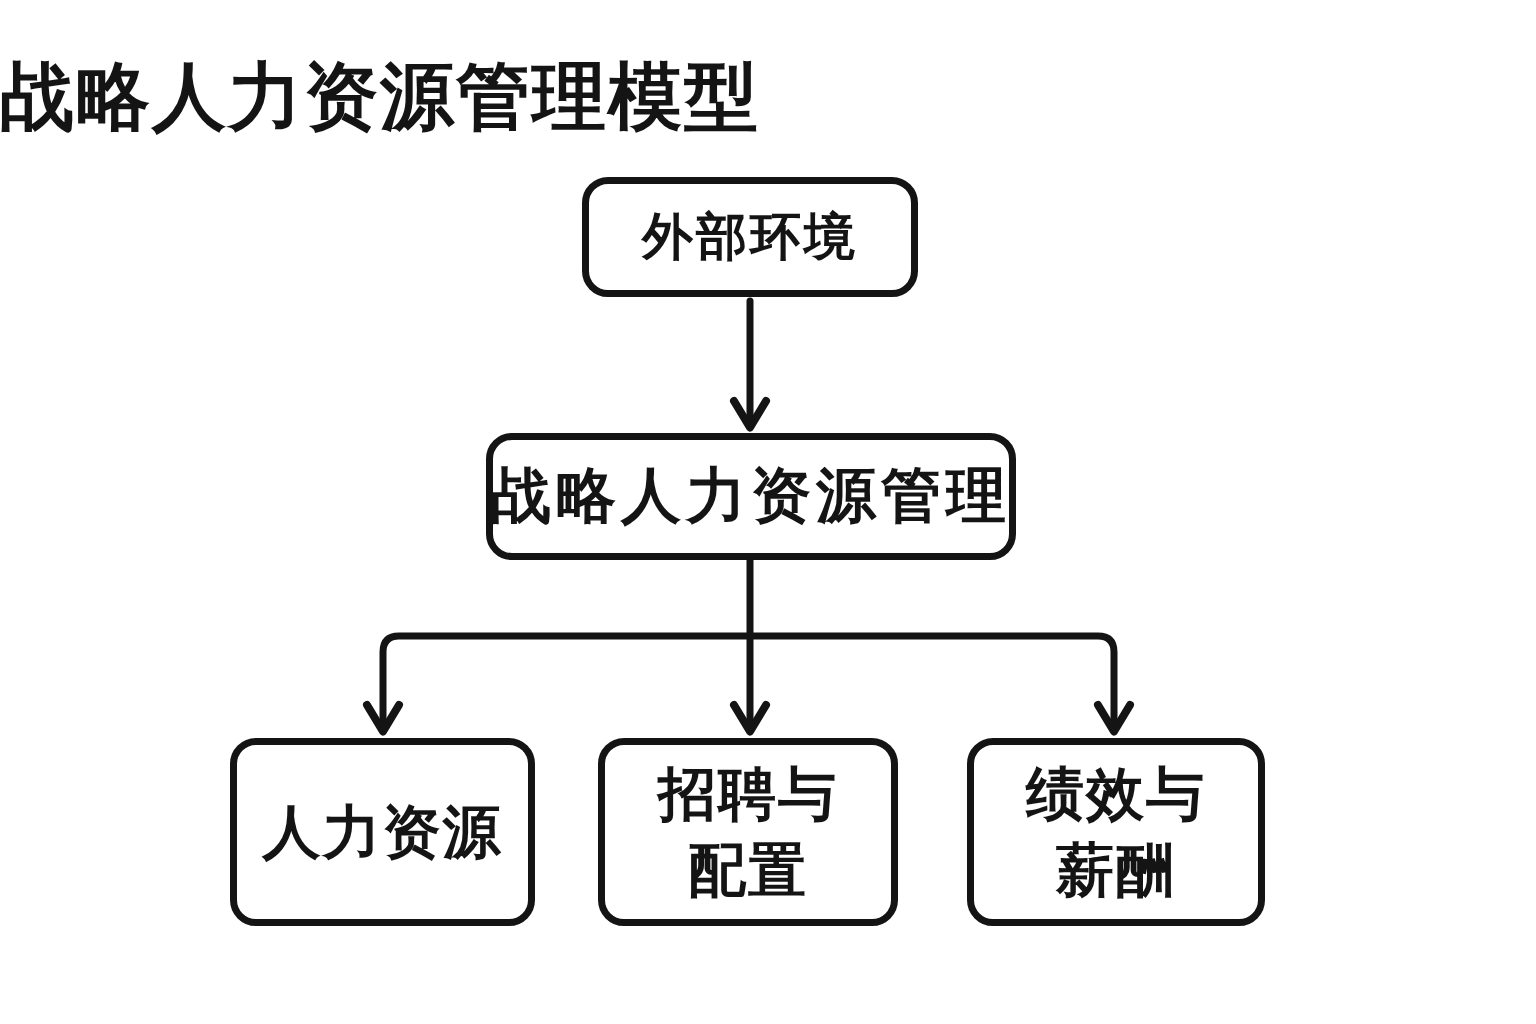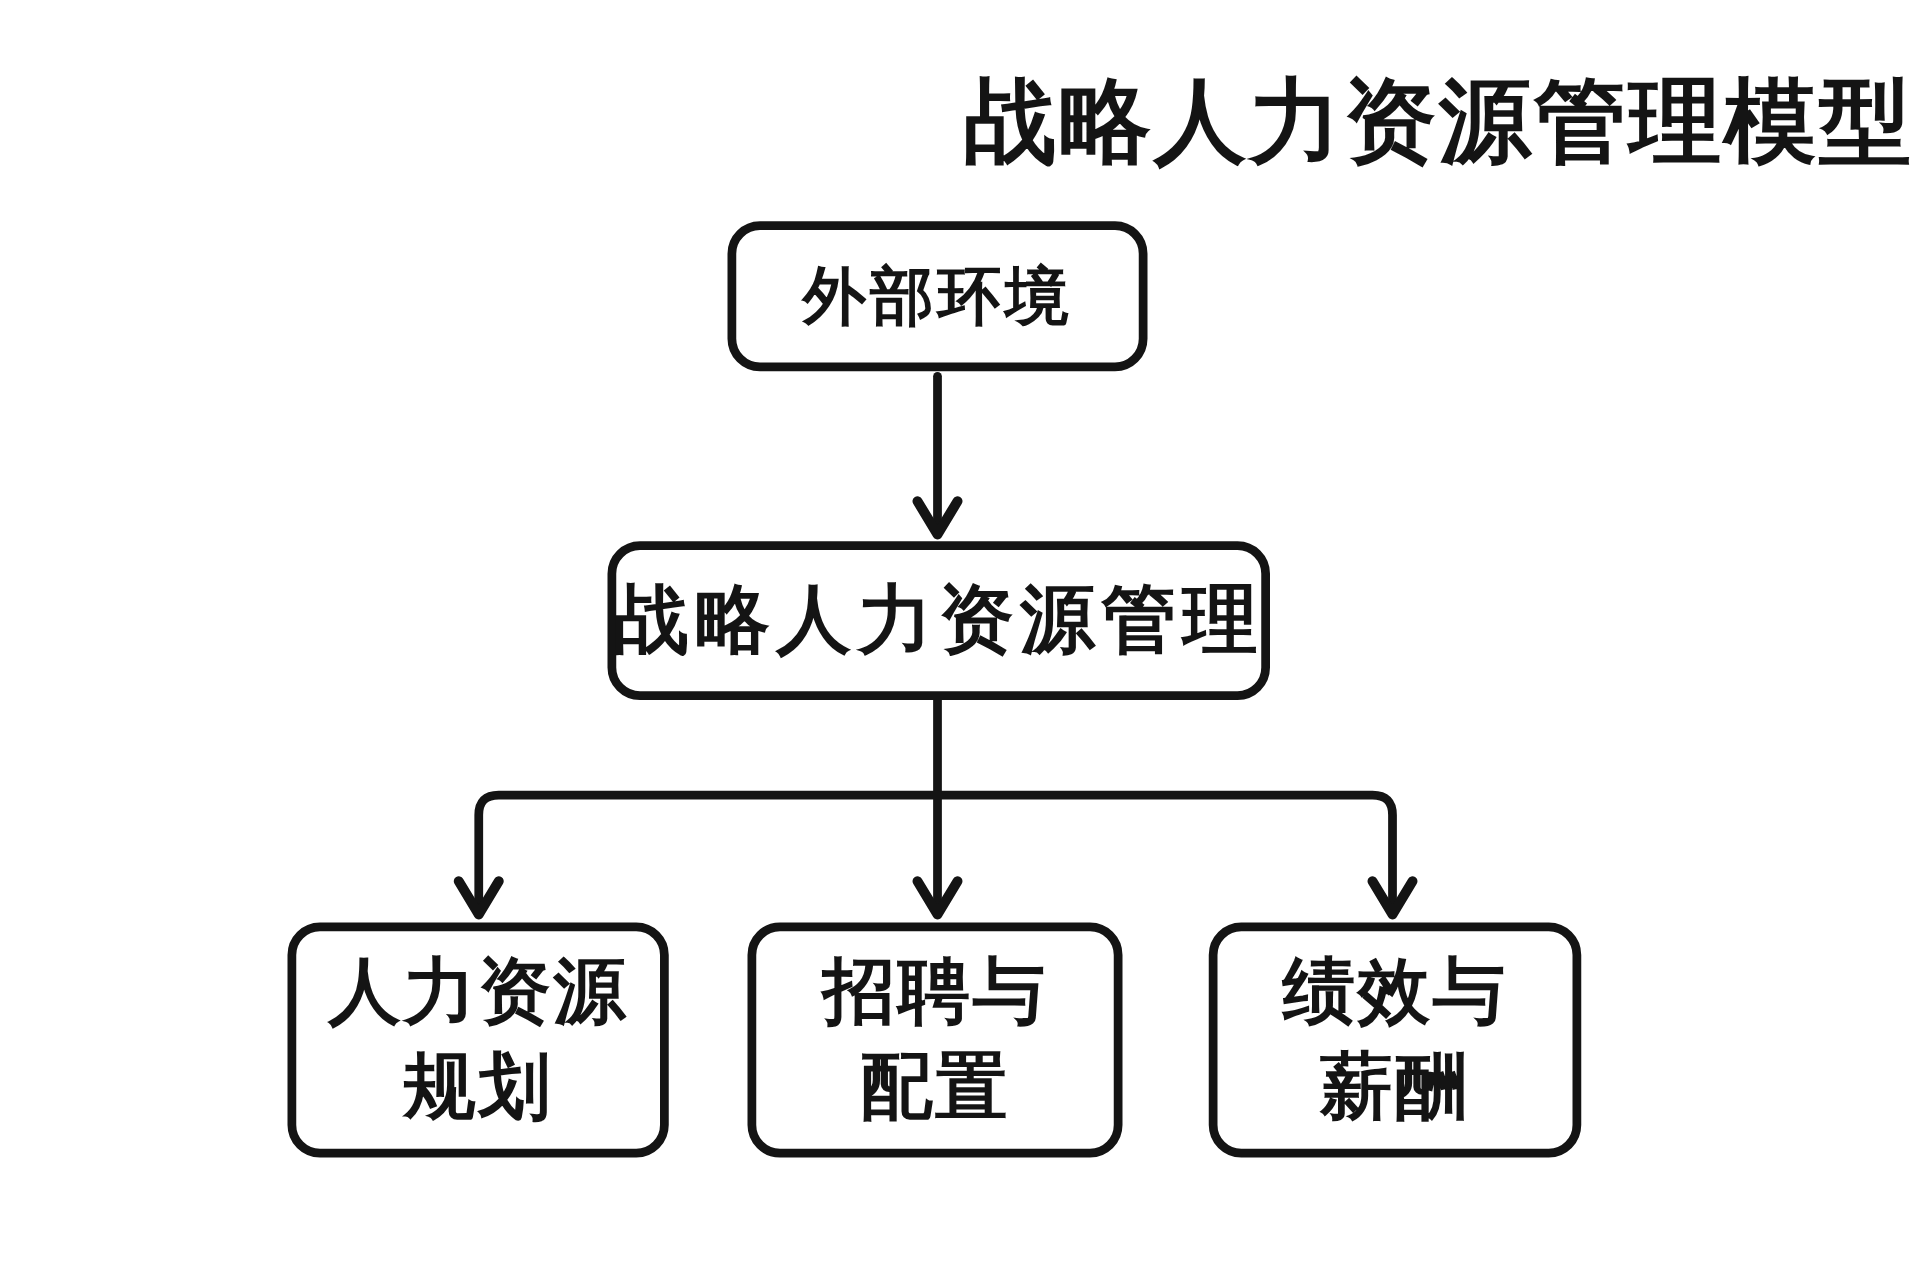--- a/index.html
+++ b/index.html
@@ -19,27 +19,26 @@
     position: absolute;
     inset: 0;
     background: #ffffff;
   }
   .diagram-title {
     position: absolute;
     left: 0;
     top: 48px;
     width: 1486px;
     margin: 0;
-    text-align: right;
+    text-align: left;
     font-size: 74px;
     font-weight: 700;
     letter-spacing: 2px;
     color: #141414;
     white-space: nowrap;
-    padding-left: 45px;
   }
   .arrow-layer {
     position: absolute;
     left: 0;
     top: 0;
     width: 1536px;
     height: 1024px;
     pointer-events: none;
   }
   .arrow-layer path {
@@ -114,21 +113,20 @@
   <div class="node node-external">
     <span class="label-line">外部环境</span>
   </div>
 
   <div class="node node-shrm">
     <span class="label-line">战略人力资源管理</span>
   </div>
 
   <div class="node node-bottom node-planning">
     <span class="label-line">人力资源</span>
-    <span class="label-line">规划</span>
   </div>
 
   <div class="node node-bottom node-recruiting">
     <span class="label-line">招聘与</span>
     <span class="label-line">配置</span>
   </div>
 
   <div class="node node-bottom node-performance">
     <span class="label-line">绩效与</span>
     <span class="label-line">薪酬</span>

